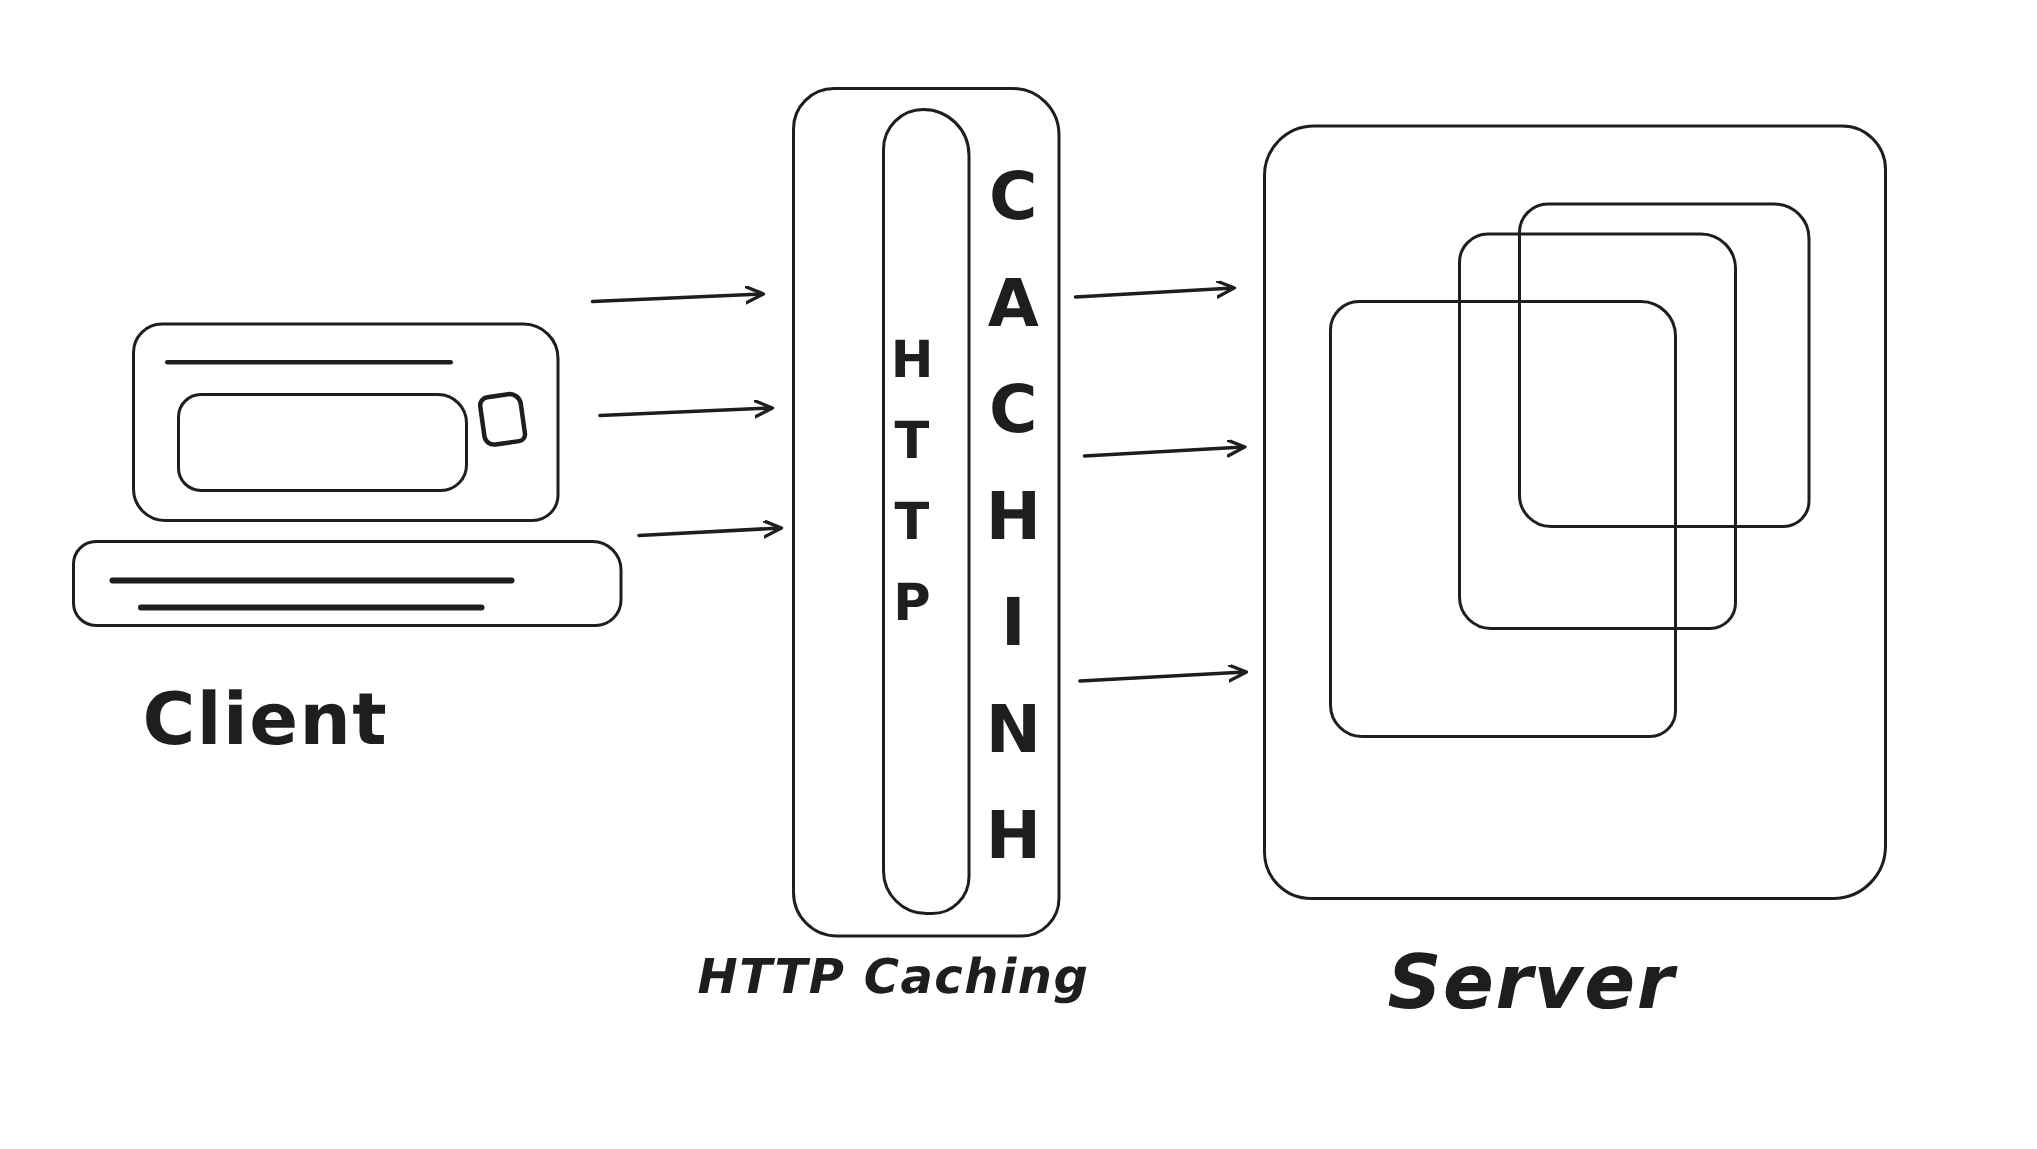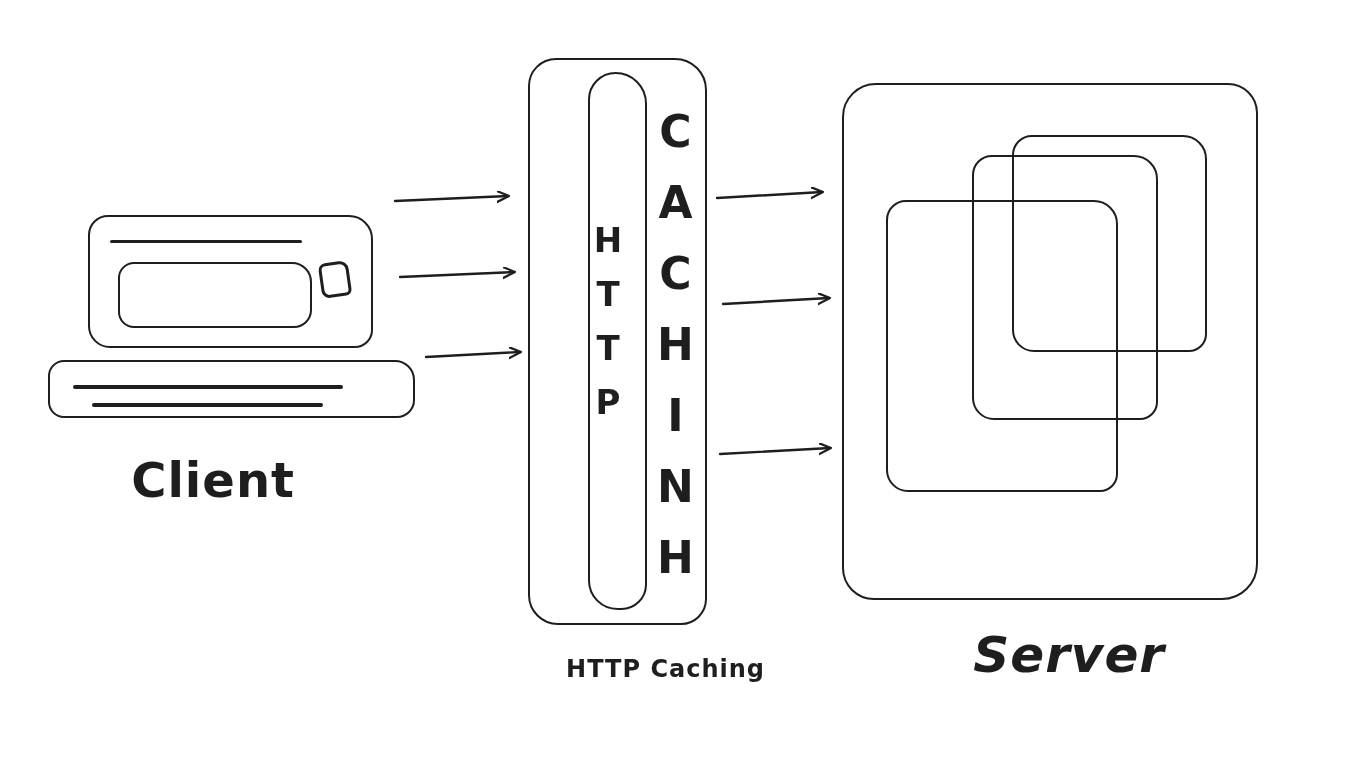--- a/index.html
+++ b/index.html
@@ -30,21 +30,21 @@
   .r-e { border-radius: 16px 20px 18px 16px; }
 
   .line {
     background: #1e1e1e;
     border-radius: 2px;
   }
 
   .label {
     color: #1e1e1e;
     font-weight: 600;
-    text-align: right;
+    text-align: left;
     letter-spacing: 1px;
     white-space: nowrap;
   }
 
   .vtext {
     writing-mode: vertical-lr;
     text-orientation: upright;
     color: #1e1e1e;
     font-weight: 700;
     text-align: center;
@@ -90,21 +90,21 @@
   <div>
 
     <div class="abs sketch r-c" style="left:528px; top:58px; width:179px; height:567px;"></div>
 
     <div class="abs sketch thin r-c" style="left:588px; top:72px; width:59px; height:538px;"></div>
 
     <div class="abs vtext" style="left:588px; top:220px; width:59px; font-size:34px; letter-spacing:14px;">HTTP</div>
 
     <div class="abs vtext" style="left:650px; top:106px; width:56px; font-size:44px; letter-spacing:20px;">CACHINH</div>
 
-    <div class="abs label" style="left:465px; top:655px; width:300px; font-size:24px;">HTTP Caching</div>
+    <div class="abs label" style="left:465px; top:632px; width:300px; font-size:32px;font-style:italic;">HTTP Caching</div>
   </div>
 
   <div>
 
     <div class="abs sketch r-d" style="left:842px; top:83px; width:416px; height:517px;"></div>
 
     <div class="abs sketch thin r-b" style="left:886px; top:200px; width:232px; height:292px;"></div>
     <div class="abs sketch thin r-b" style="left:972px; top:155px; width:186px; height:265px;"></div>
     <div class="abs sketch thin r-b" style="left:1012px; top:135px; width:195px; height:217px;"></div>
 

